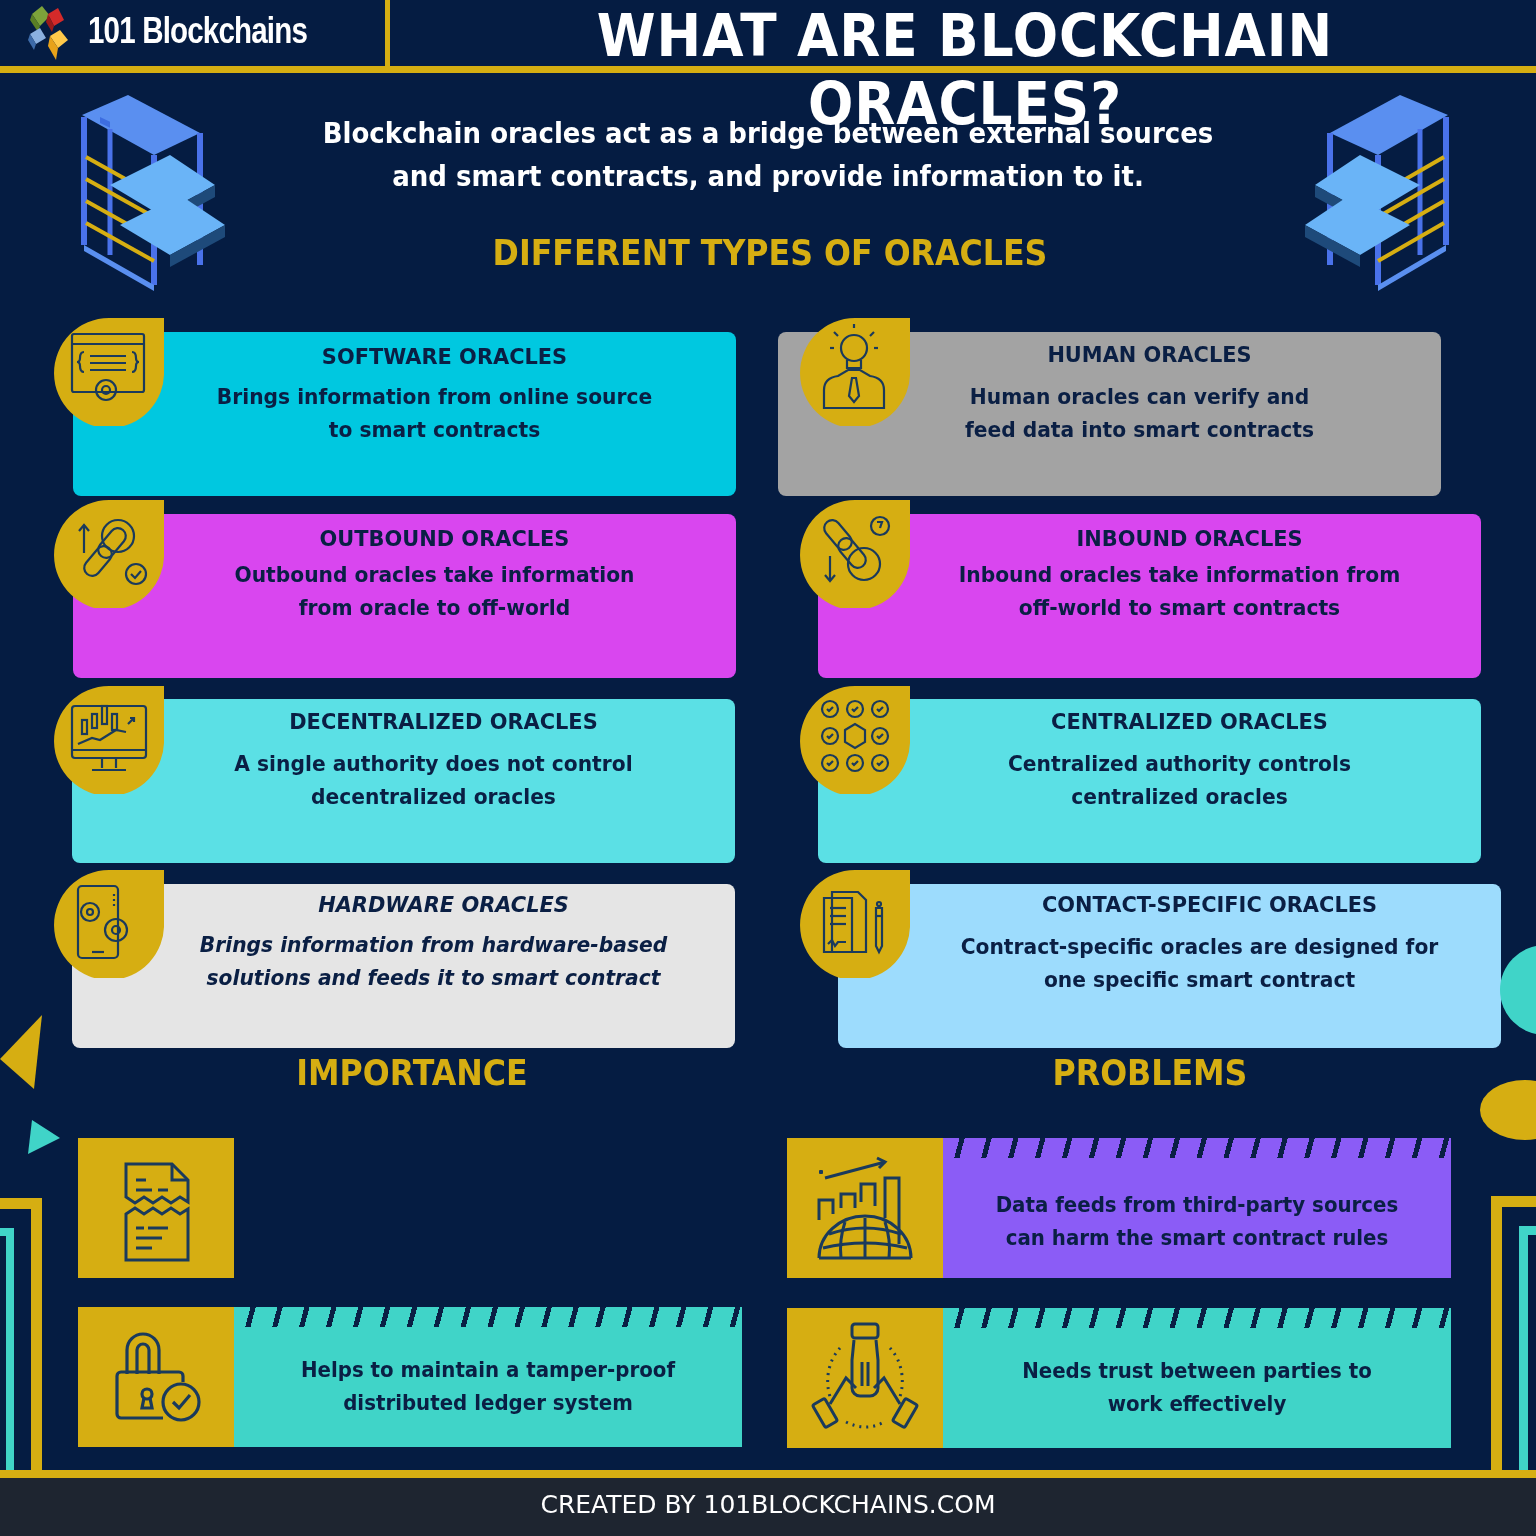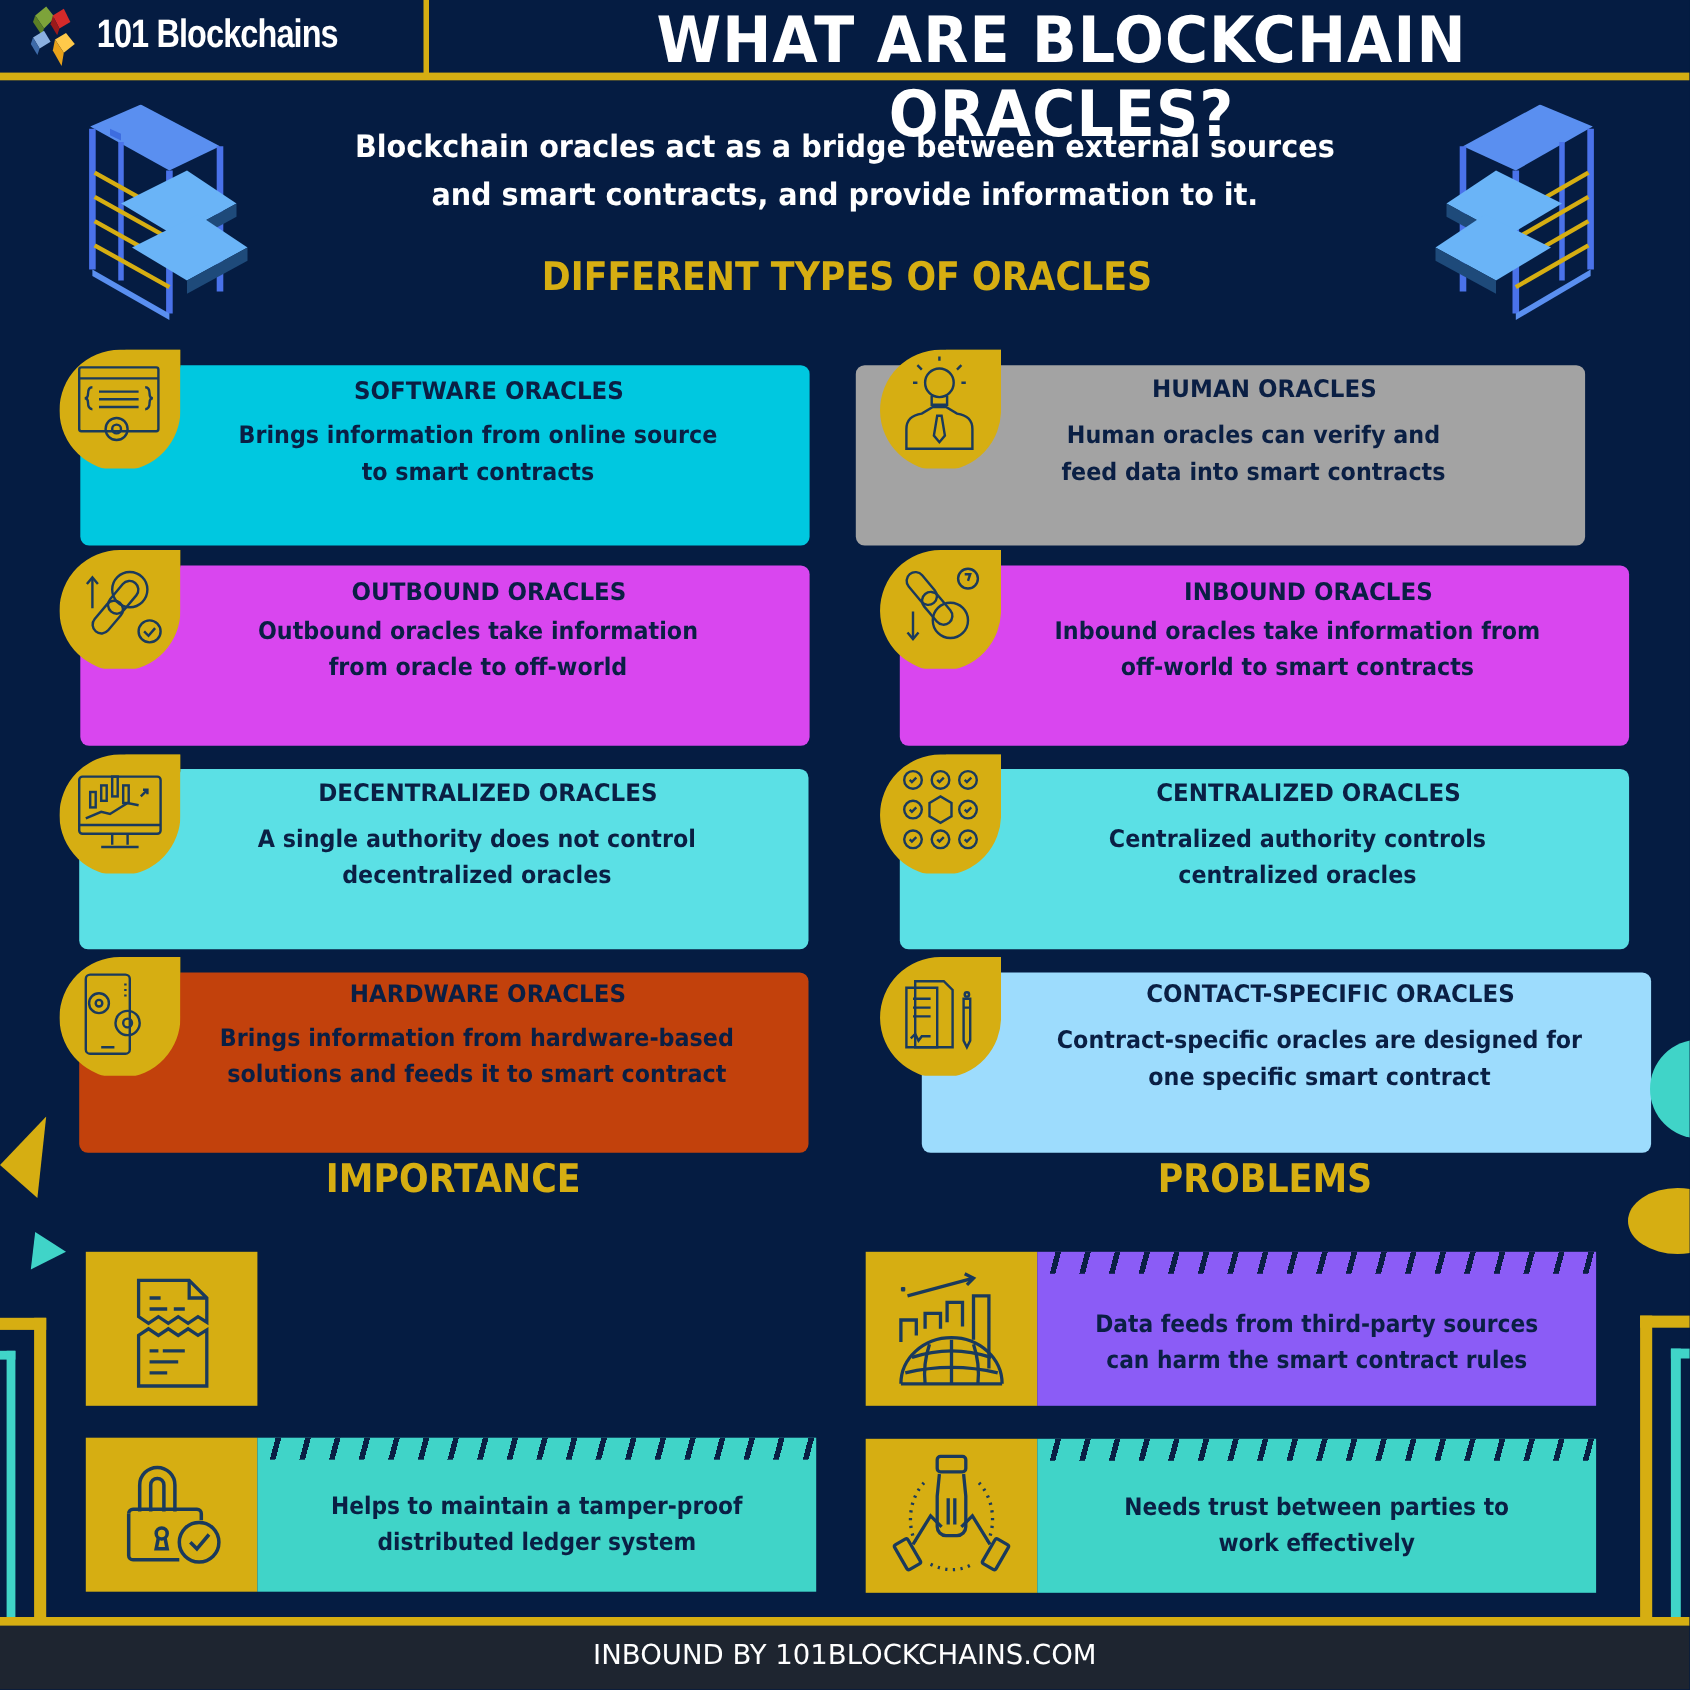--- a/index.html
+++ b/index.html
@@ -282,21 +282,21 @@
     <circle cx="30" cy="52" r="8"></circle>
       <circle cx="80" cy="52" r="8"></circle>
     <circle cx="30" cy="79" r="8"></circle>
       <circle cx="55" cy="79" r="8"></circle>
       <circle cx="80" cy="79" r="8"></circle>
     <path d="M45,46 l10,-6 l10,6 v12 l-10,6 l-10,-6 z"></path>
     <path d="M27,25 l2,2 l4,-4 M52,25 l2,2 l4,-4 M77,25 l2,2 l4,-4 M27,52 l2,2 l4,-4 M77,52 l2,2 l4,-4 M27,79 l2,2 l4,-4 M52,79 l2,2 l4,-4 M77,79 l2,2 l4,-4"></path>
   </g>
 </svg>
 
-<div class="card" style="left:72px;top:884px;background:#c2410c;">
+<div class="card" style="left:72px;top:884px;background:#e5e5e5;font-style:italic;">
   <div class="card-title" style="top:8px;">HARDWARE ORACLES</div>
   <div class="card-desc" style="top:44px;">
     <div>Brings information from hardware-based</div>
     <div>solutions and feeds it to smart contract</div>
   </div>
 </div>
 <svg class="badge" style="left:54px;top:868px;" viewBox="0 0 110 110">
   <polygon points="60,2 118,2 110,18 60,18" fill="#8a7410"></polygon>
   <path d="M55,2 H110 V55 A55,55 0 1,1 55,2 Z" fill="#d6ae12"></path>
   <g fill="none" stroke="#1a3a5c" stroke-width="2.2">
@@ -438,13 +438,13 @@
     <div class="stripes"></div>
     <div class="lbox-text" style="top:46px;">
       <div>Needs trust between parties to</div>
       <div>work effectively</div>
     </div>
   </div>
 </div>
 
 <div class="abs footer-line"></div>
 <div class="abs footer"></div>
-<div class="abs footer-text">INBOUND BY 101BLOCKCHAINS.COM</div>
+<div class="abs footer-text">CREATED BY 101BLOCKCHAINS.COM</div>
 
 </body></html>

